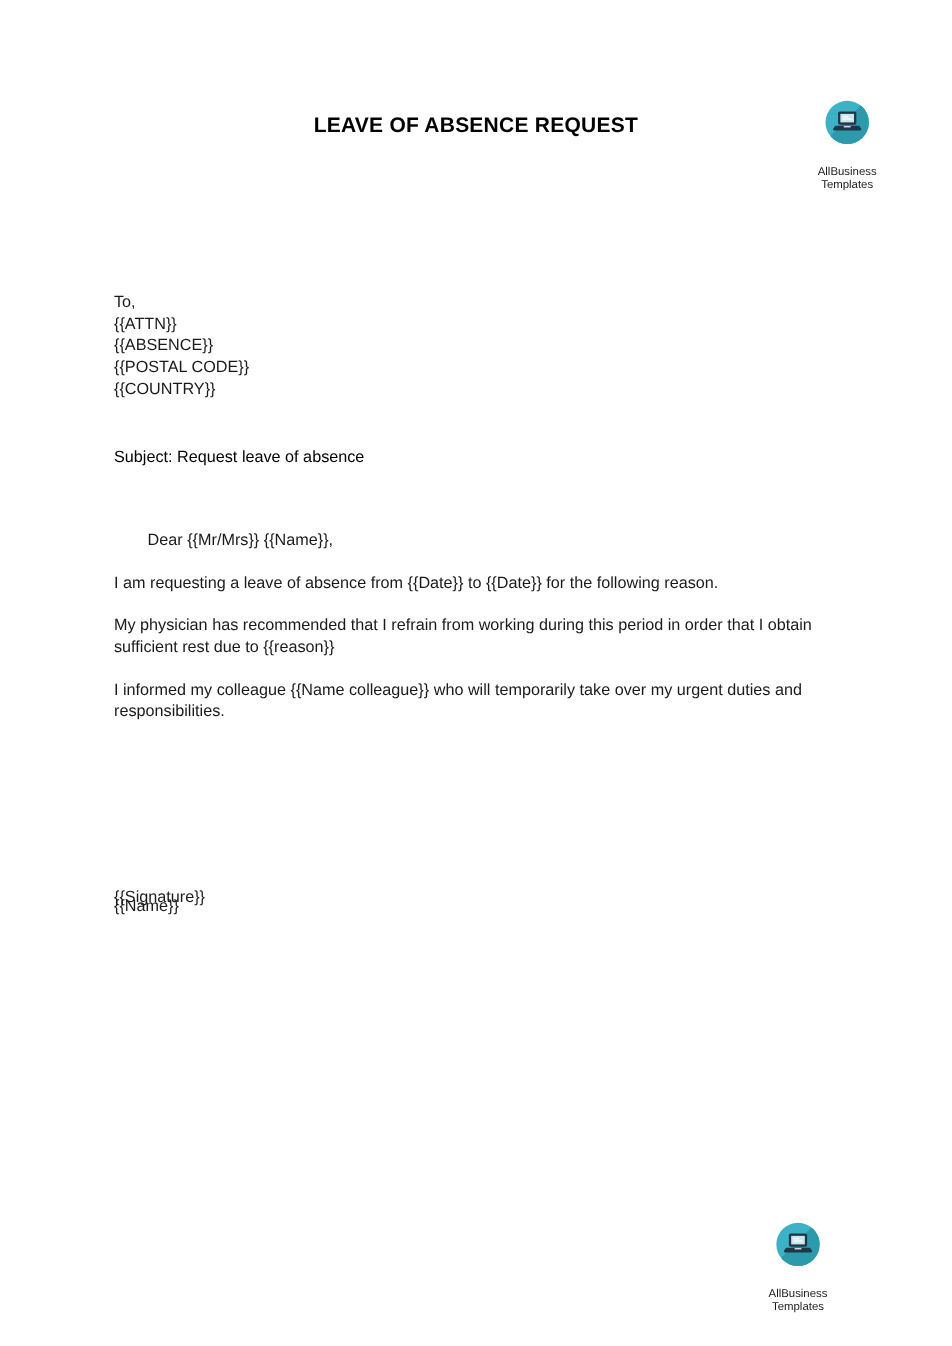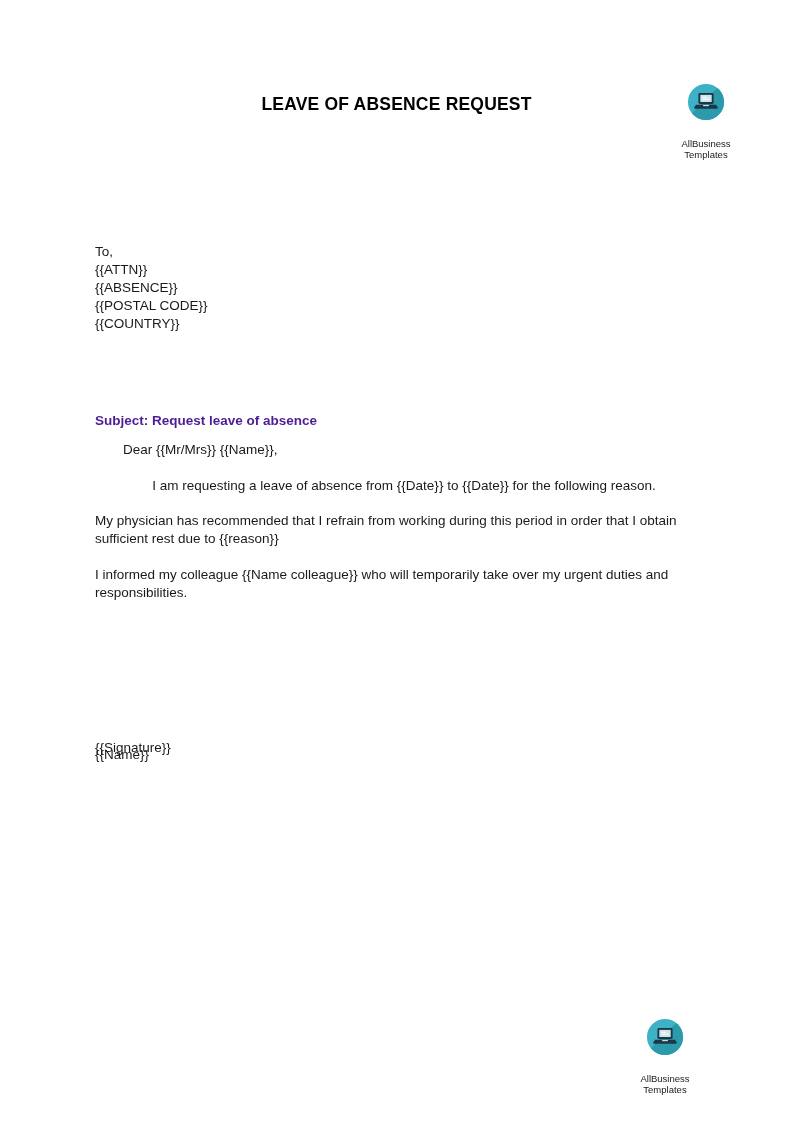--- a/index.html
+++ b/index.html
@@ -31,23 +31,23 @@
     position: absolute;
     left: 95px;
     width: 618px;
     font-size: 13.5px;
     line-height: 18px;
     margin: 0;
   }
   .date-line      { top: 178px; }
   .recipient      { top: 243px; }
   .recipient div  { line-height: 18px; }
-  .subject-line   { top: 412px; font-weight: 700; color: #4c1d95; }
+  .subject-line   { top: 372px; font-weight: 400; color: #000000; }
   .greeting       { top: 441px; margin-left: 28px; }
-  .para-1         { top: 477px; text-align: center; }
+  .para-1         { top: 477px; }
   .para-2         { top: 512px; }
   .para-3         { top: 566px; }
   .para-4         { top: 621px; }
   .signature-line { top: 711px; margin-top: 28px; }
   .name-line      { top: 746px; }
 
   .logo {
     position: absolute;
     width: 64px;
     display: flex;

